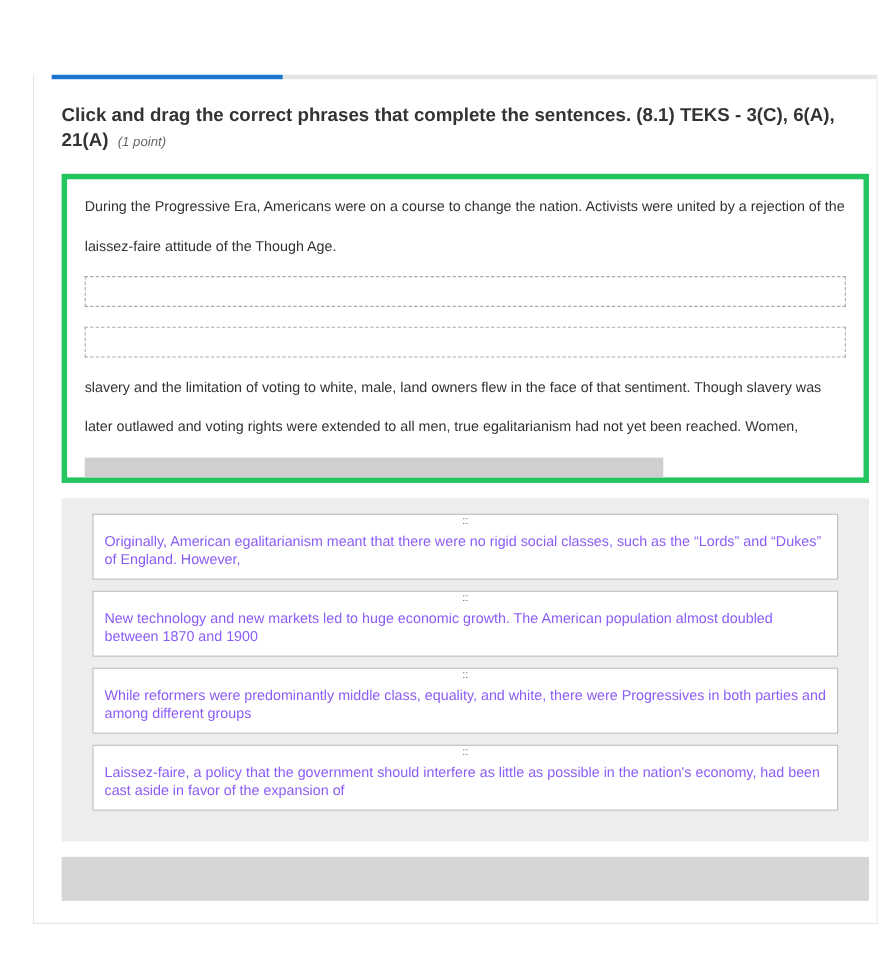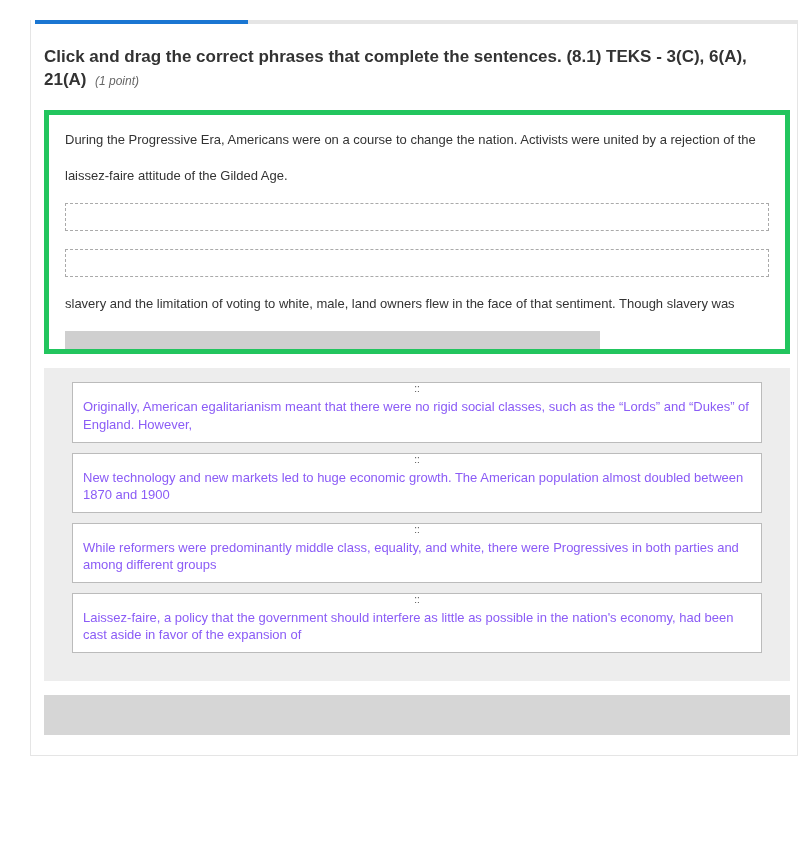--- a/index.html
+++ b/index.html
@@ -10,22 +10,23 @@
     background: #fff;
     color: #333;
   }
   .page-wrap {
     width: 798px;
     padding: 20px 0 0 30px;
   }
   .inner {
     border: 1px solid #e5e5e5;
     border-top: none;
-    padding: 0 0 20px 4px;
+    padding: 0 0 20px 16px;
     background: #fff;
+    margin-top: 48px;
   }
   .progress-bar {
     height: 4px;
     background: #e5e5e5;
     margin-bottom: 22px;
     position: relative;
   }
   .progress-fill {
     height: 4px;
     background: #1a76d2;
@@ -114,24 +115,25 @@
       <div class="progress-fill" style="width: 28%;"></div>
     </div>
 
     <div class="prompt">
       <span class="prompt-text">Click and drag the correct phrases that complete the sentences. (8.1) TEKS - 3(C), 6(A), 21(A)</span>
       <span class="points">(1 point)</span>
     </div>
 
     <div class="passage-box">
       <p class="passage-line">During the Progressive Era, Americans were on a course to change the nation. Activists were united by a rejection of the</p>
-      <p class="passage-line">laissez-faire attitude of the Gilded Age.</p>
+      <p class="passage-line">laissez-faire attitude of the Though Age.</p>
       <div class="drop-slot"></div>
       <div class="drop-slot"></div>
       <p class="passage-line">slavery and the limitation of voting to white, male, land owners flew in the face of that sentiment. Though slavery was</p>
+      <p class="passage-line">later outlawed and voting rights were extended to all men, true egalitarianism had not yet been reached. Women,</p>
       <div class="gray-strip"></div>
     </div>
 
     <div class="choices-area">
       <div class="choice">
         <div class="handle">::</div>
         <div class="choice-text">Originally, American egalitarianism meant that there were no rigid social classes, such as the “Lords” and “Dukes” of England. However,</div>
       </div>
       <div class="choice">
         <div class="handle">::</div>

